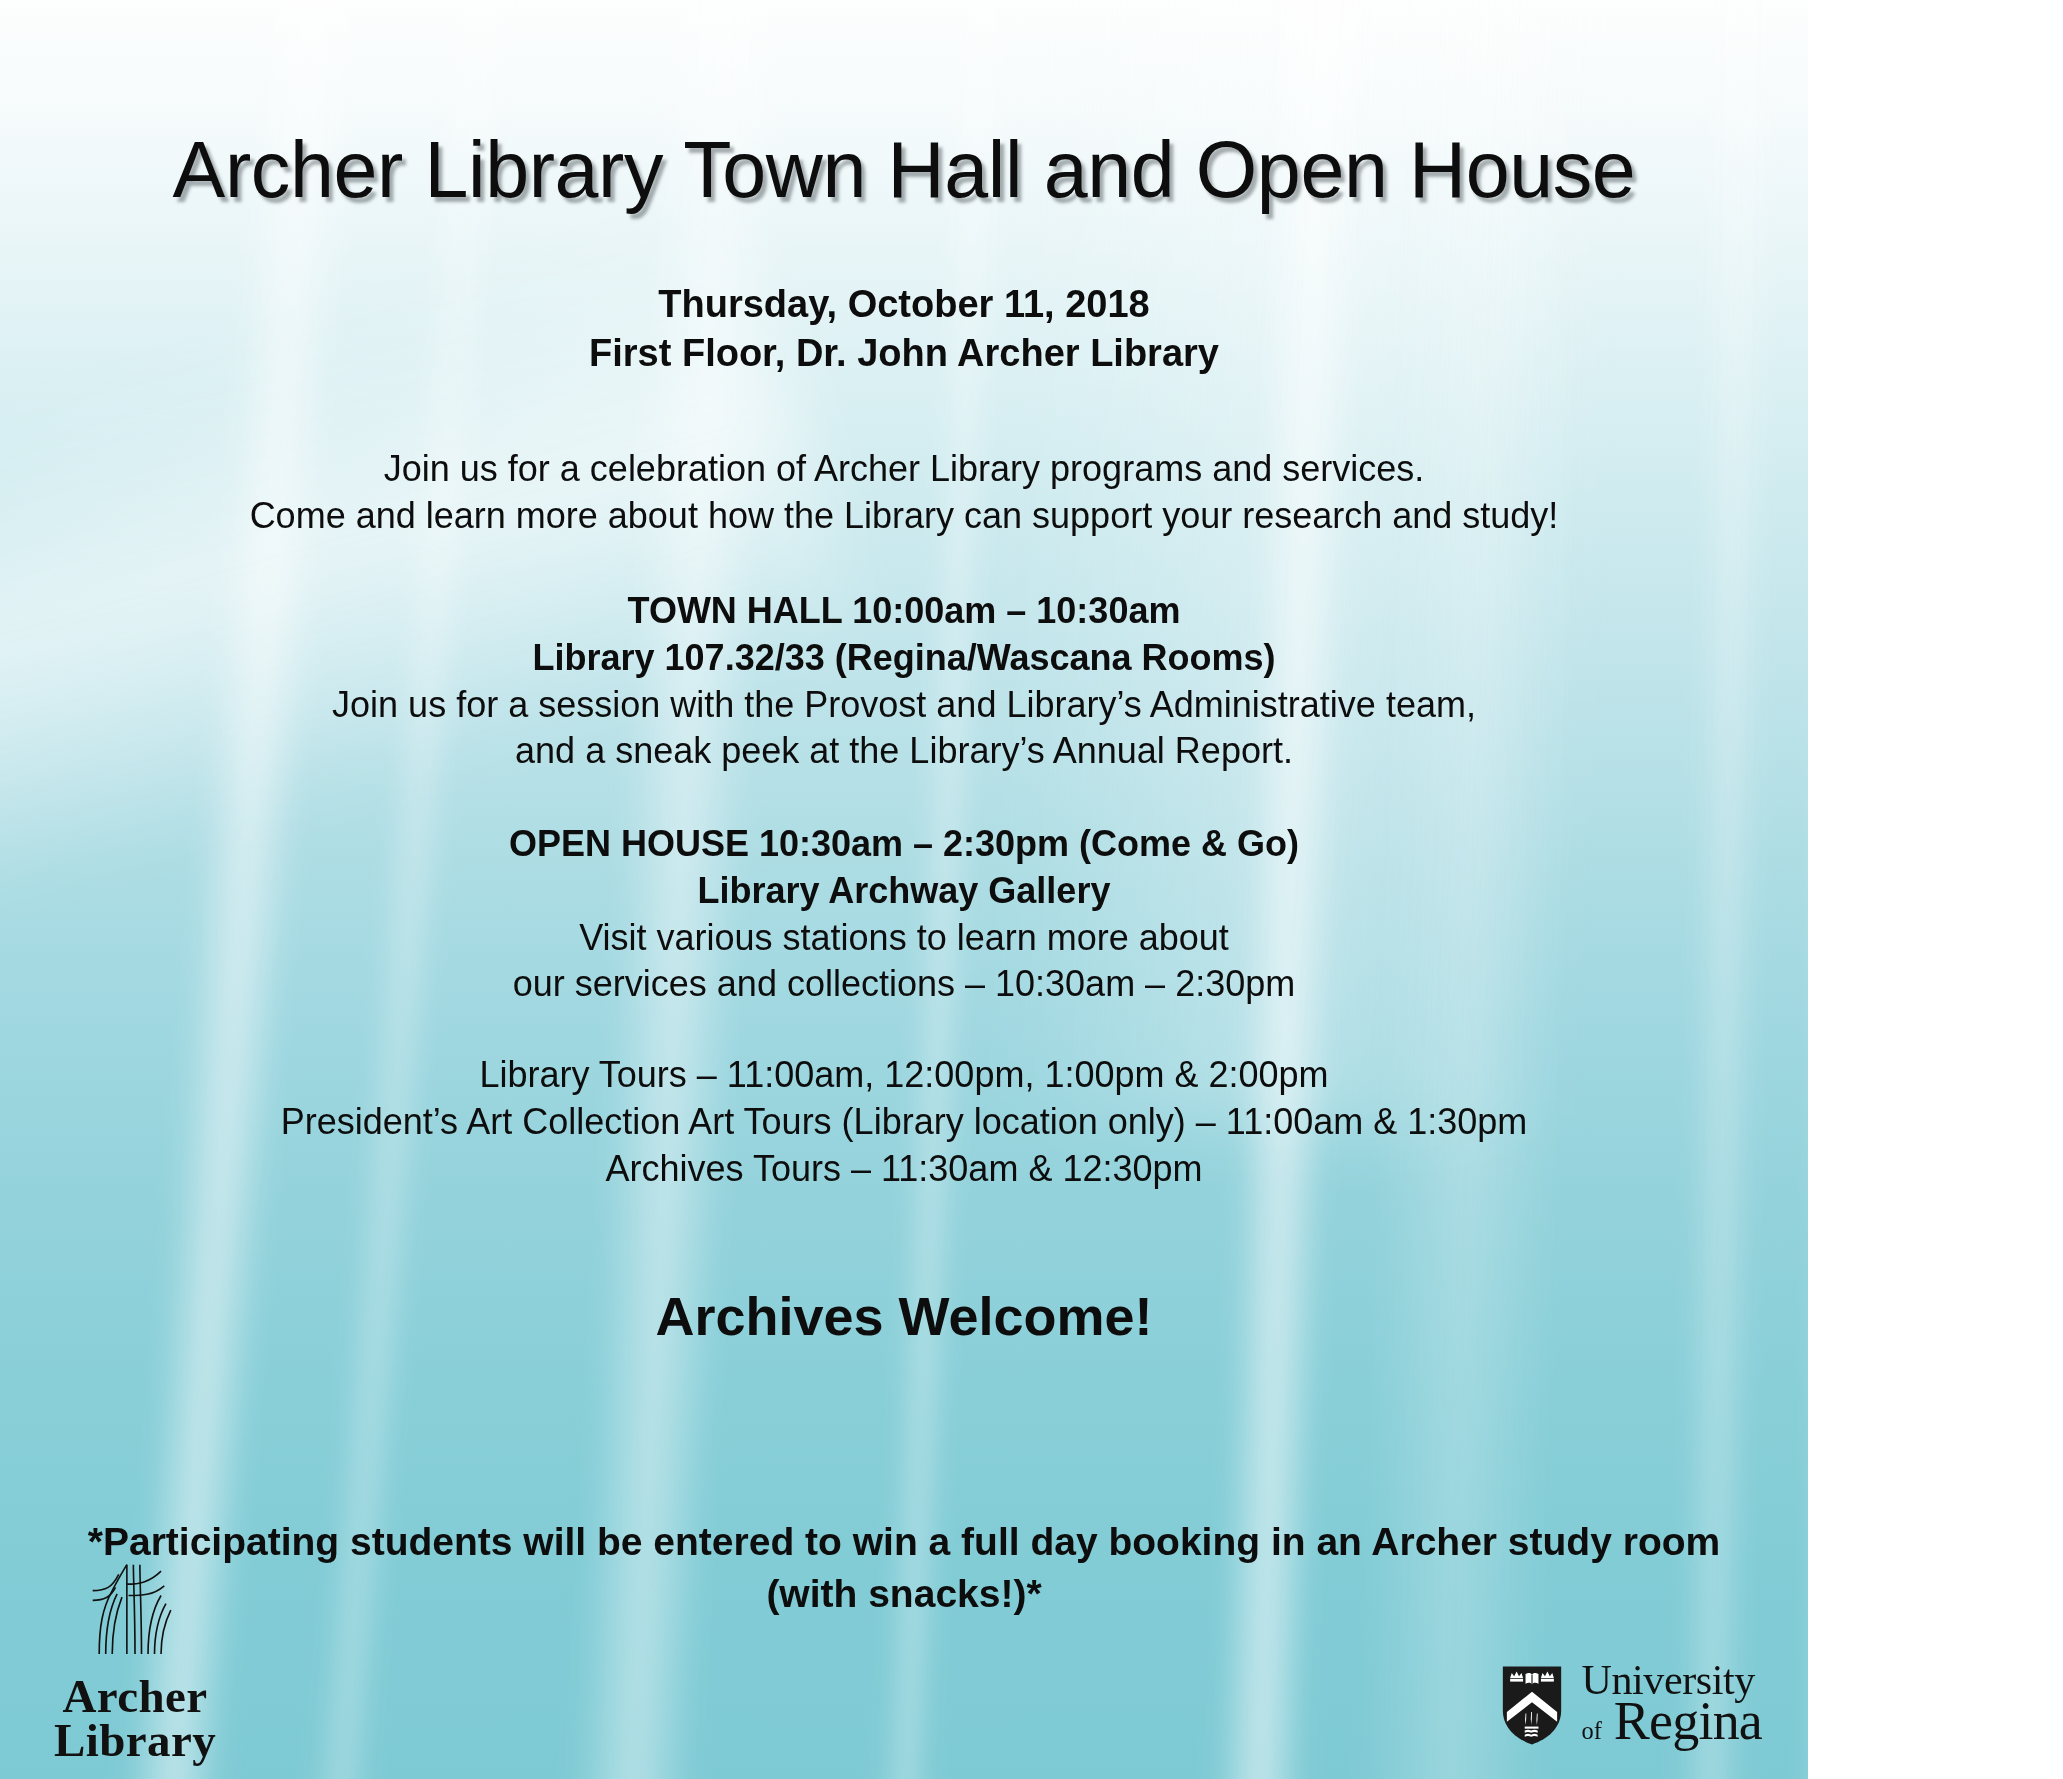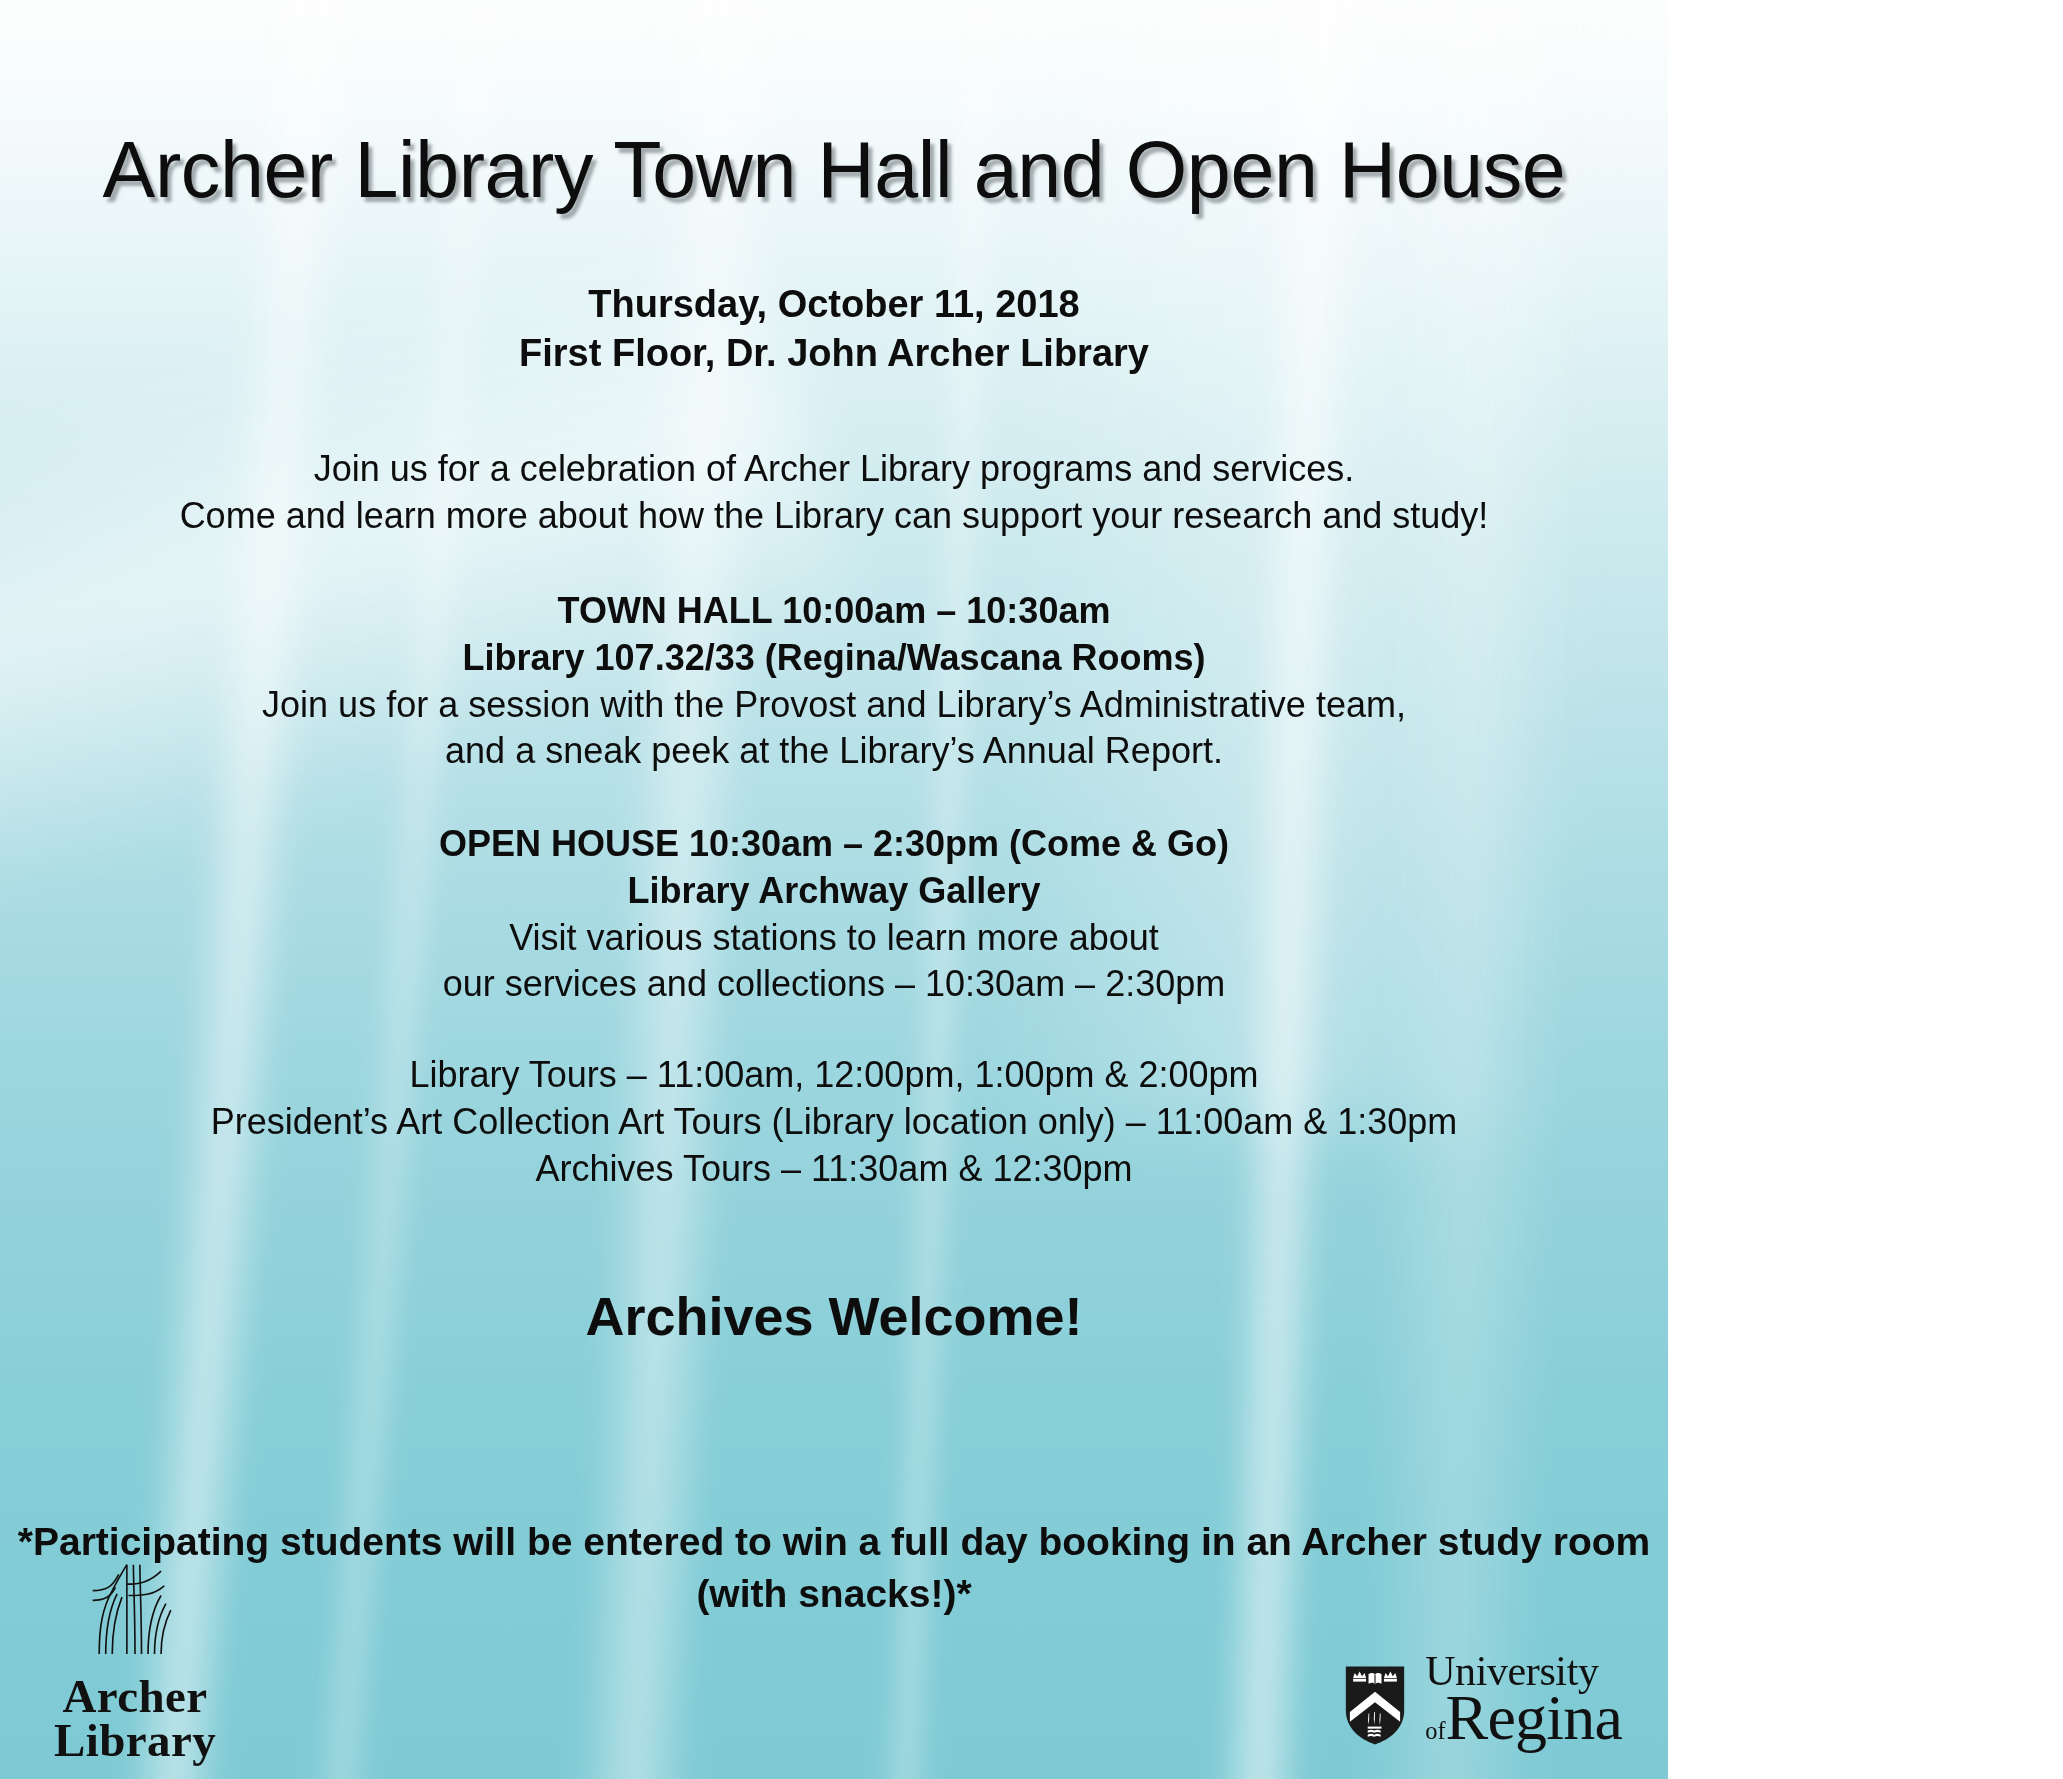--- a/index.html
+++ b/index.html
@@ -3,21 +3,21 @@
 <meta charset="utf-8">
 <style>
   * { margin:0; padding:0; box-sizing:border-box; }
   html, body {
     width:2063px; height:1780px;
     overflow:hidden;
     font-family:"Liberation Sans", sans-serif;
   }
   #poster {
     position:relative;
-    width:1668px; height:1780px;
+    width:1808px; height:1780px;
     background:
       linear-gradient(to bottom,
         #fdfefe 0%,
         #f6fbfc 6%,
         #eaf6f8 13%,
         #ddf1f4 20%,
         #cfebef 28%,
         #bfe4ea 38%,
         #aeddE4 48%,
         #9fd7e0 58%,
@@ -125,21 +125,21 @@
   .uofr-shield { width:64px; height:81px; display:block; }
   .uofr-words {
     font-family:"Liberation Serif", serif;
     color:#111;
     text-align:left;
     line-height:.88;
   }
   .uofr-univ { font-size:42px; display:block; letter-spacing:-0.4px; }
   .uofr-second { display:block; white-space:nowrap; }
   .uofr-of { font-size:24.4px; }
-  .uofr-regina { font-size:64px; letter-spacing:-0.8px; }
+  .uofr-regina { font-size:54px; letter-spacing:-0.8px;margin-left:12px; }
 </style>
 </head>
 <body>
 
 <div id="poster">
 
   <div class="streak s1"></div>
   <div class="streak s2"></div>
   <div class="streak s3"></div>
   <div class="streak s4"></div>

